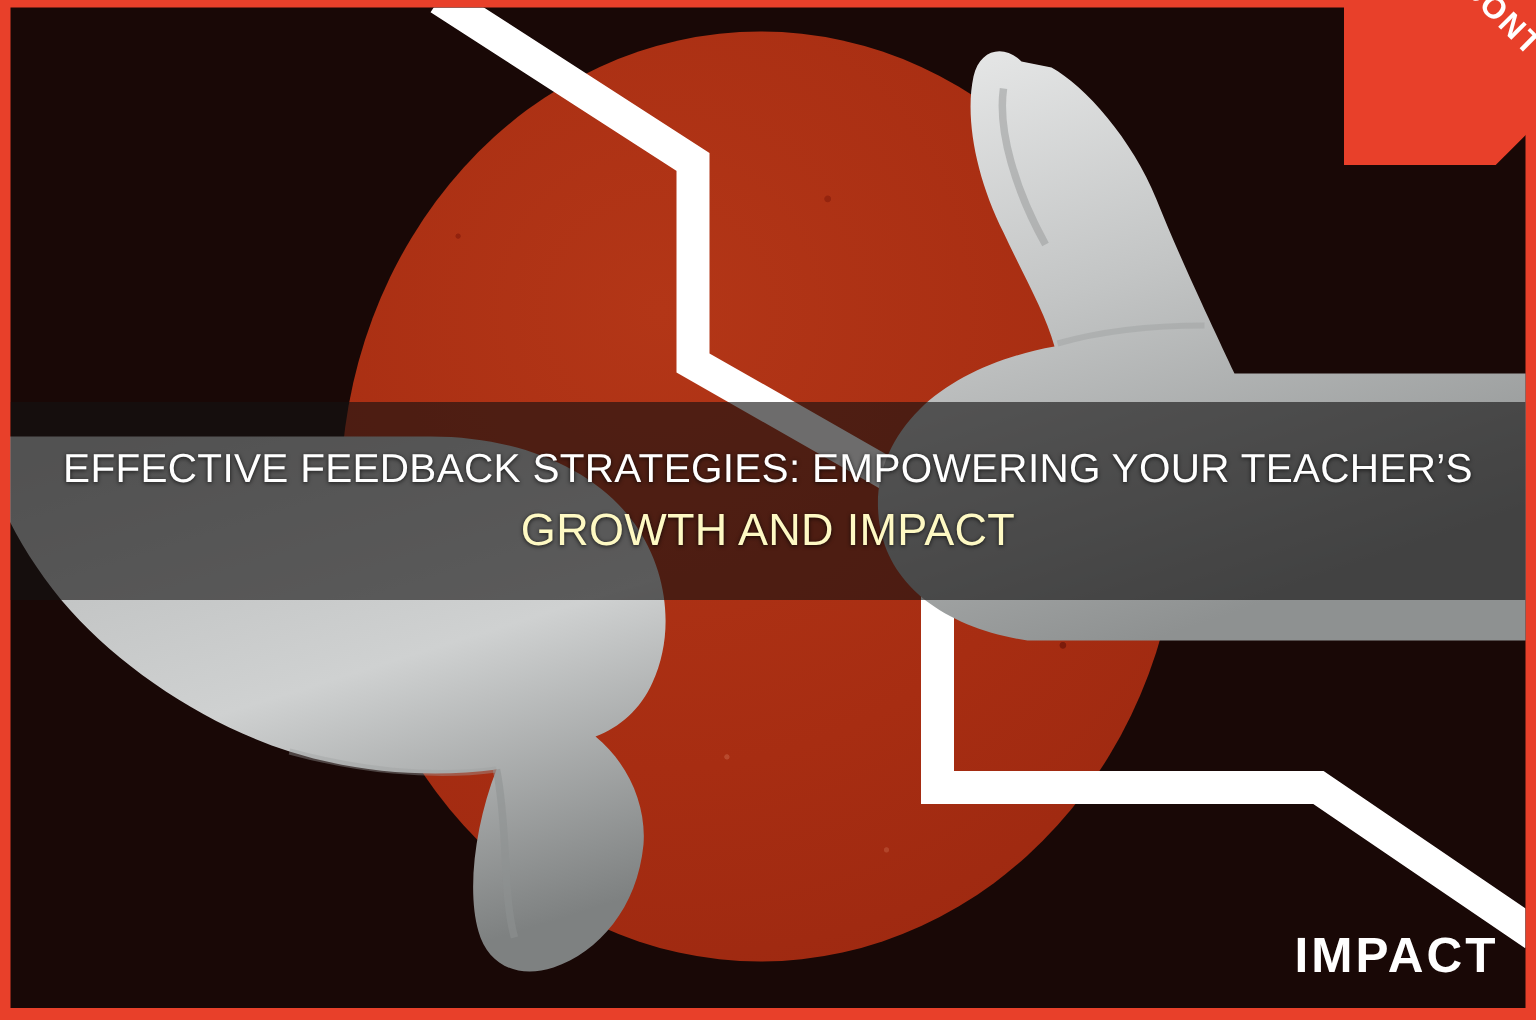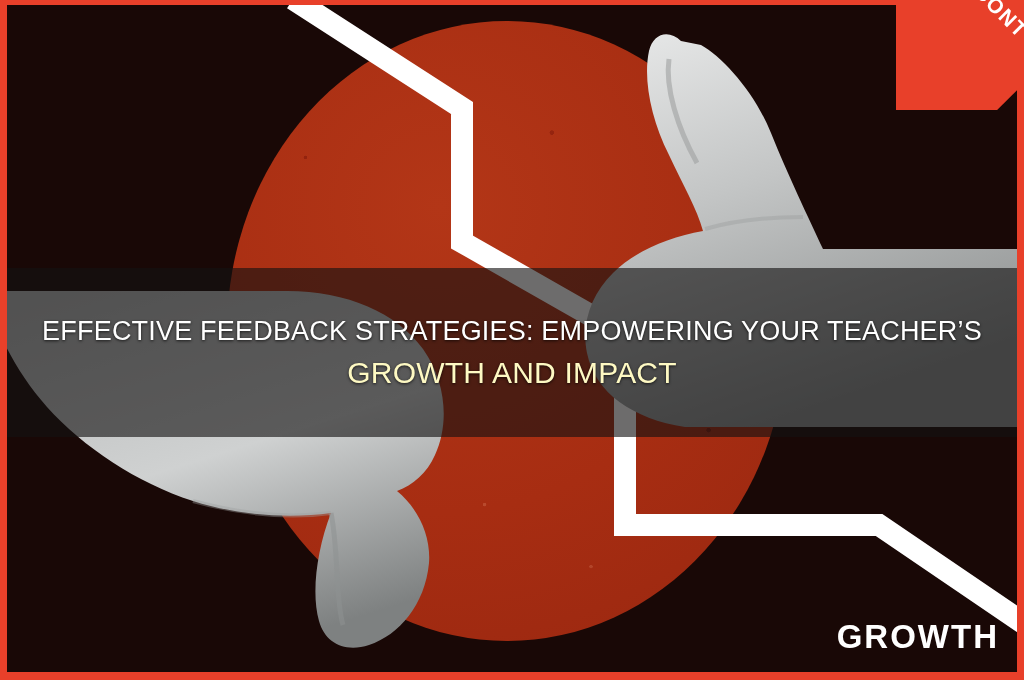--- a/index.html
+++ b/index.html
@@ -73,21 +73,21 @@
     position: absolute;
   }
   .hand svg { display: block; }
 
   
   .caption-band {
     position: absolute;
     left: 0;
     right: 0;
     top: 263px;              
-    height: 169px;
+    height: 132px;
     background: rgba(20, 18, 18, 0.62);
     display: flex;
     flex-direction: column;
     align-items: center;
     justify-content: center;
     gap: 10px;
     text-align: right;
   }
   .caption-line {
     font-family: "Liberation Sans", sans-serif;
@@ -212,21 +212,21 @@
         <path d="M344 256 C352 296 348 340 356 368" fill="none" stroke="#8e9191" stroke-width="5" opacity=".55"></path>
         <path d="M206 244 C250 256 300 262 344 256" fill="none" stroke="#9ea0a0" stroke-width="4" opacity=".4"></path>
       </svg>
     </div>
 
     <div class="caption-band">
       <div class="caption-line caption-line-1">EFFECTIVE FEEDBACK STRATEGIES: EMPOWERING YOUR TEACHER’S</div>
       <div class="caption-line caption-line-2">GROWTH AND IMPACT</div>
     </div>
 
-    <div class="watermark">GROWTH</div>
+    <div class="watermark">IMPACT</div>
 
   </div>
 
   <div class="corner-ribbon">
     <div class="fill"></div>
     <div class="ribbon-text">CONT</div>
   </div>
 
 </div>
 

